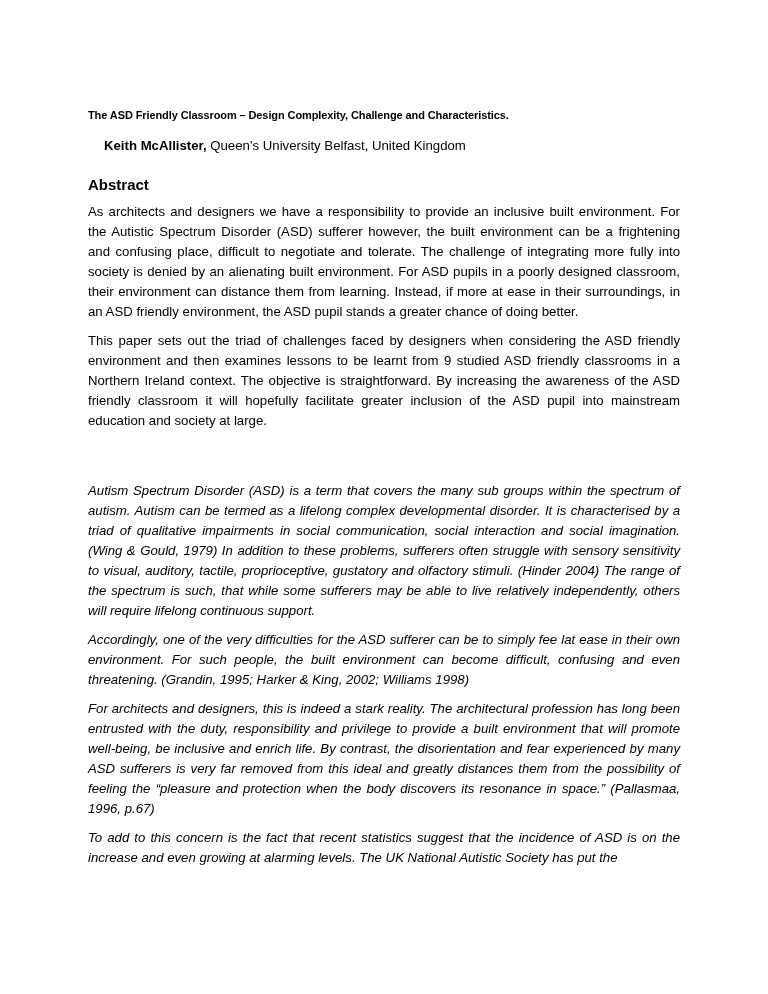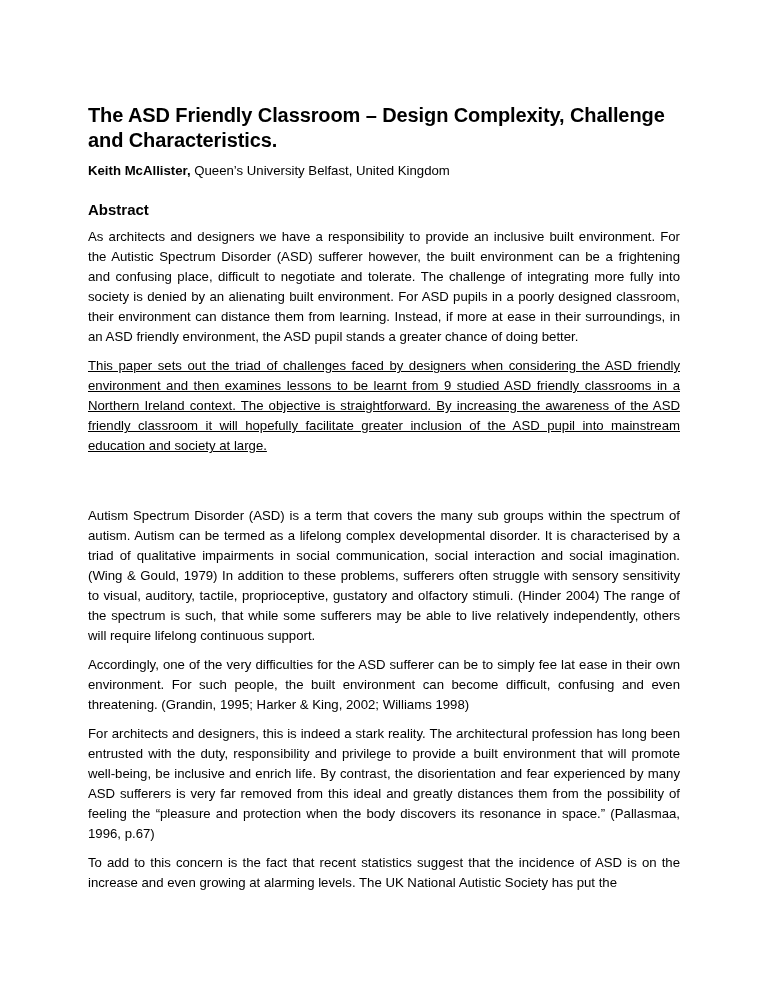--- a/index.html
+++ b/index.html
@@ -21,33 +21,33 @@
     background: #ffffff;
     box-sizing: border-box;
     padding: 103px 88px 0 88px;
   }
   .content {
     width: 592px;
   }
 
   
   .doc-title {
-    font-size: 20px;
+    font-size: 11px;
     font-weight: bold;
     line-height: 25px;
     letter-spacing: -0.1px;
     margin: 0 0 9px 0;
     text-align: left;
   }
 
   
   .byline {
     font-size: 13.2px;
     line-height: 18px;
-    margin: 0 0 20px 0;
+    margin: 0 0 20px 16px;
   }
   .byline .author {
     font-weight: bold;
   }
 
   
   .section-heading {
     font-size: 15px;
     font-weight: bold;
     line-height: 20px;
@@ -64,38 +64,38 @@
   p.para {
     font-size: 13.2px;
     line-height: 20px;
     text-align: justify;
     text-justify: inter-word;
     margin: 0 0 9px 0;
     hyphens: none;
   }
   p.para.last-abstract {
     margin-bottom: 16px;
-    text-decoration: underline;
   }
   p.keywords-line {
     font-size: 13.2px;
     line-height: 19.6px;
     text-align: left;
     margin: 0;
   }
 
   .gap-before-body {
     height: 34px;
   }
 
   .abstract-block {
     margin-top: 6px;
   }
   .body-block p.para {
     margin-bottom: 9px;
+    font-style: italic;
   }
   .body-block p.para:last-child {
     margin-bottom: 0;
   }
 </style>
 </head>
 <body>
 
 <div class="page">
   <div class="content">

